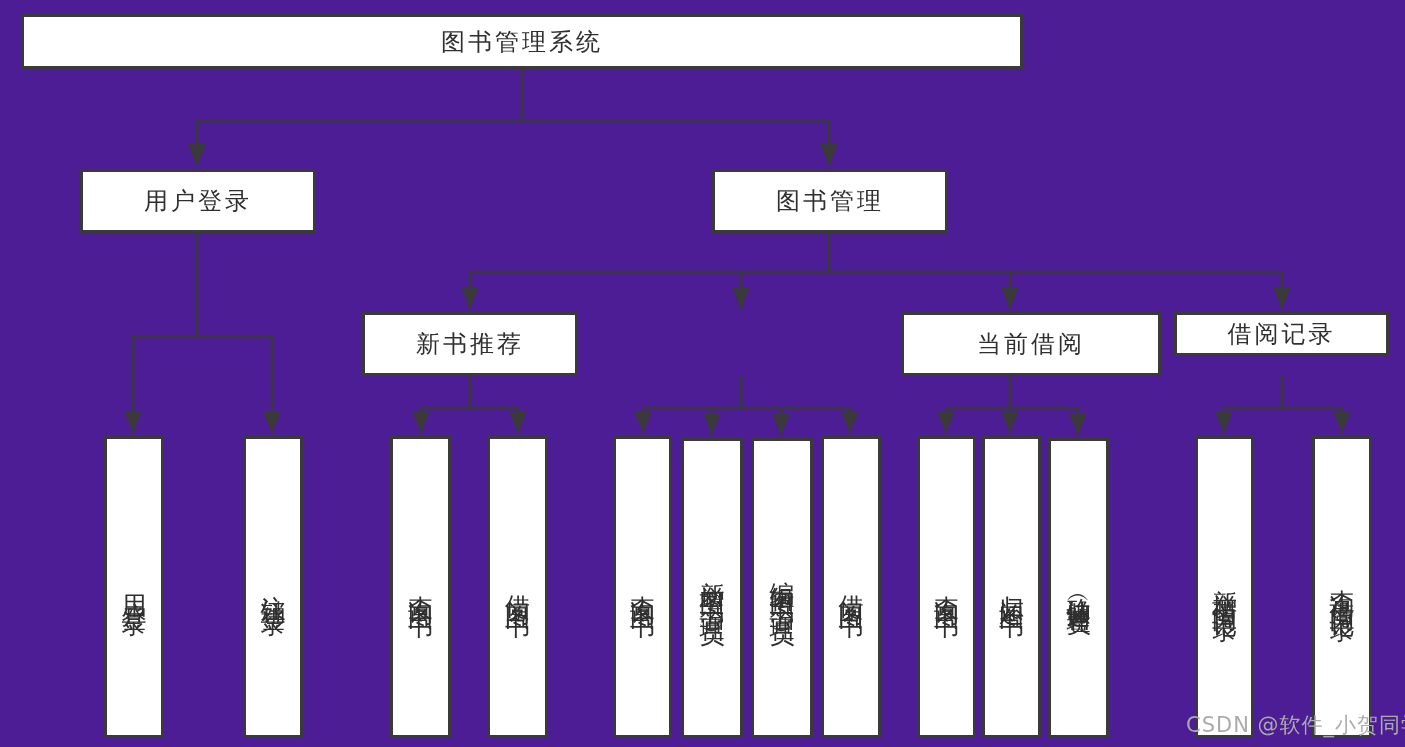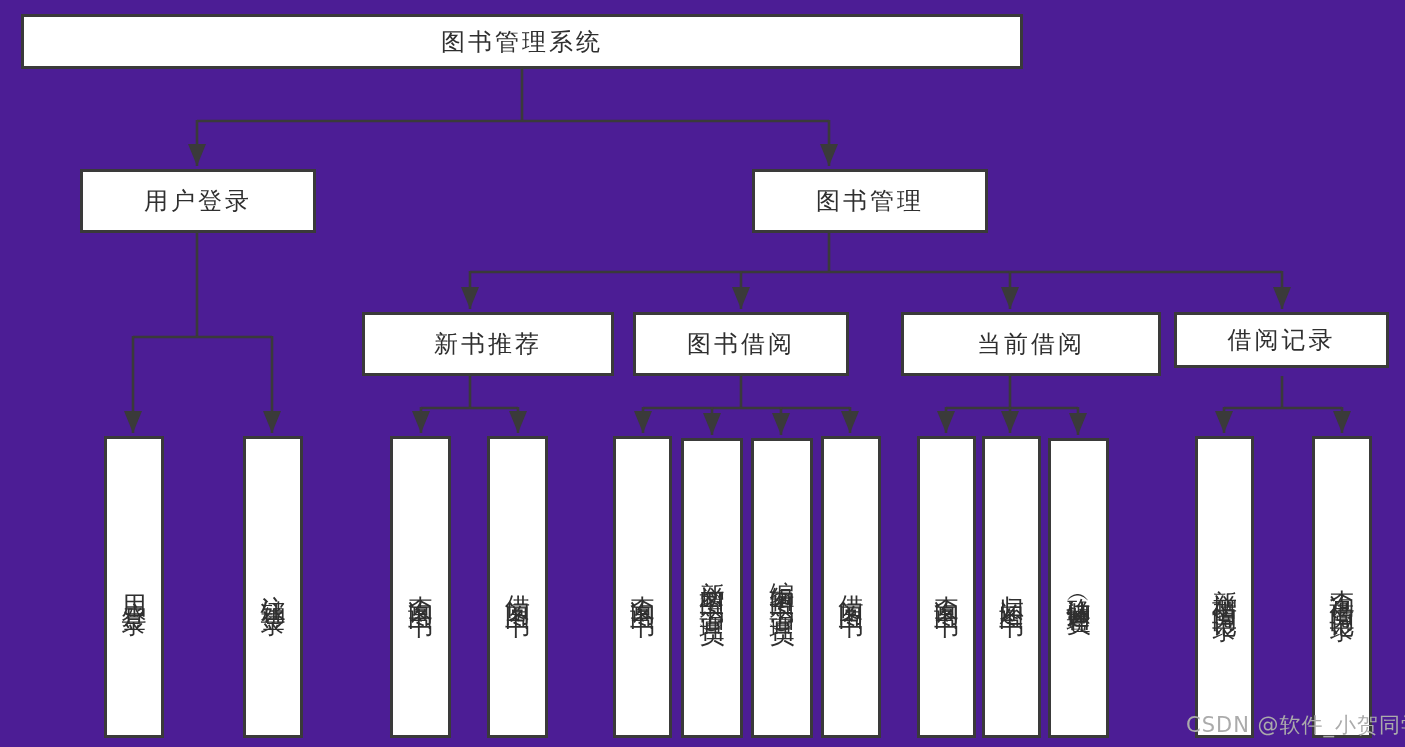--- a/index.html
+++ b/index.html
@@ -53,25 +53,25 @@
     left:1186px;top:711px;
     font-size:21px;
     letter-spacing:1px;
     color:var(--wm);
     z-index:5;
     white-space:nowrap;
   }
   
   #n-root{left:21px;top:14px;width:1002px;height:55px;}
   #n-user-login{left:80px;top:169px;width:236px;height:64px;}
-  #n-book-mgmt{left:712px;top:169px;width:236px;height:64px;margin-left:40px;}
-  #n-new-book{left:362px;top:312px;width:252px;height:64px;}
+  #n-book-mgmt{left:712px;top:169px;width:236px;height:64px;}
+  #n-new-book{left:362px;top:312px;width:216px;height:64px;}
   #n-book-borrow{left:633px;top:312px;width:216px;height:64px;}
   #n-cur-borrow{left:901px;top:312px;width:260px;height:64px;}
-  #n-borrow-rec{left:1174px;top:312px;width:215px;height:56px;text-align:right;}
+  #n-borrow-rec{left:1174px;top:312px;width:215px;height:44px;text-align:right;}
   #l-login{left:104px;top:436px;width:60px;height:302px;}
   #l-logout{left:243px;top:436px;width:60px;height:302px;}
   #l-nbr-query{left:390px;top:436px;width:61px;height:302px;}
   #l-nbr-borrow{left:487px;top:436px;width:61px;height:302px;}
   #l-bb-query{left:613px;top:436px;width:59px;height:302px;}
   #l-bb-add{left:681px;top:438px;width:62px;height:300px;}
   #l-bb-edit{left:751px;top:438px;width:62px;height:300px;}
   #l-bb-borrow{left:821px;top:436px;width:60px;height:302px;}
   #l-cb-query{left:917px;top:436px;width:59px;height:302px;}
   #l-cb-return{left:982px;top:436px;width:59px;height:302px;}
@@ -141,23 +141,20 @@
   <div class="node hnode" id="n-user-login">
     <span>用户登录</span>
   </div>
   <div class="node hnode" id="n-book-mgmt">
     <span>图书管理</span>
   </div>
 
   <div class="node hnode" id="n-new-book">
     <span>新书推荐</span>
   </div>
-  <div class="node hnode" id="n-book-borrow">
-    <span>图书借阅</span>
-  </div>
   <div class="node hnode" id="n-cur-borrow">
     <span>当前借阅</span>
   </div>
   <div class="node hnode" id="n-borrow-rec">
     <span>借阅记录</span>
   </div>
 
   <div class="node leaf" id="l-login">
     <span class="vtext">用户登录</span>
   </div>

